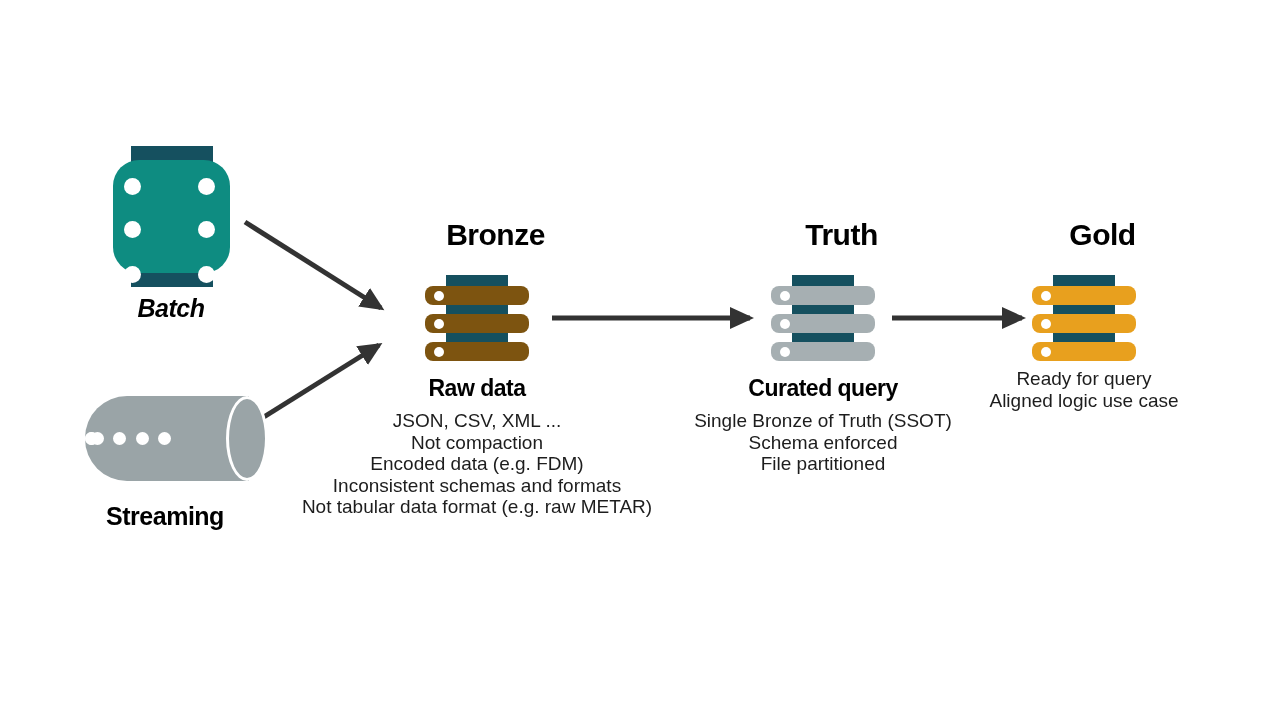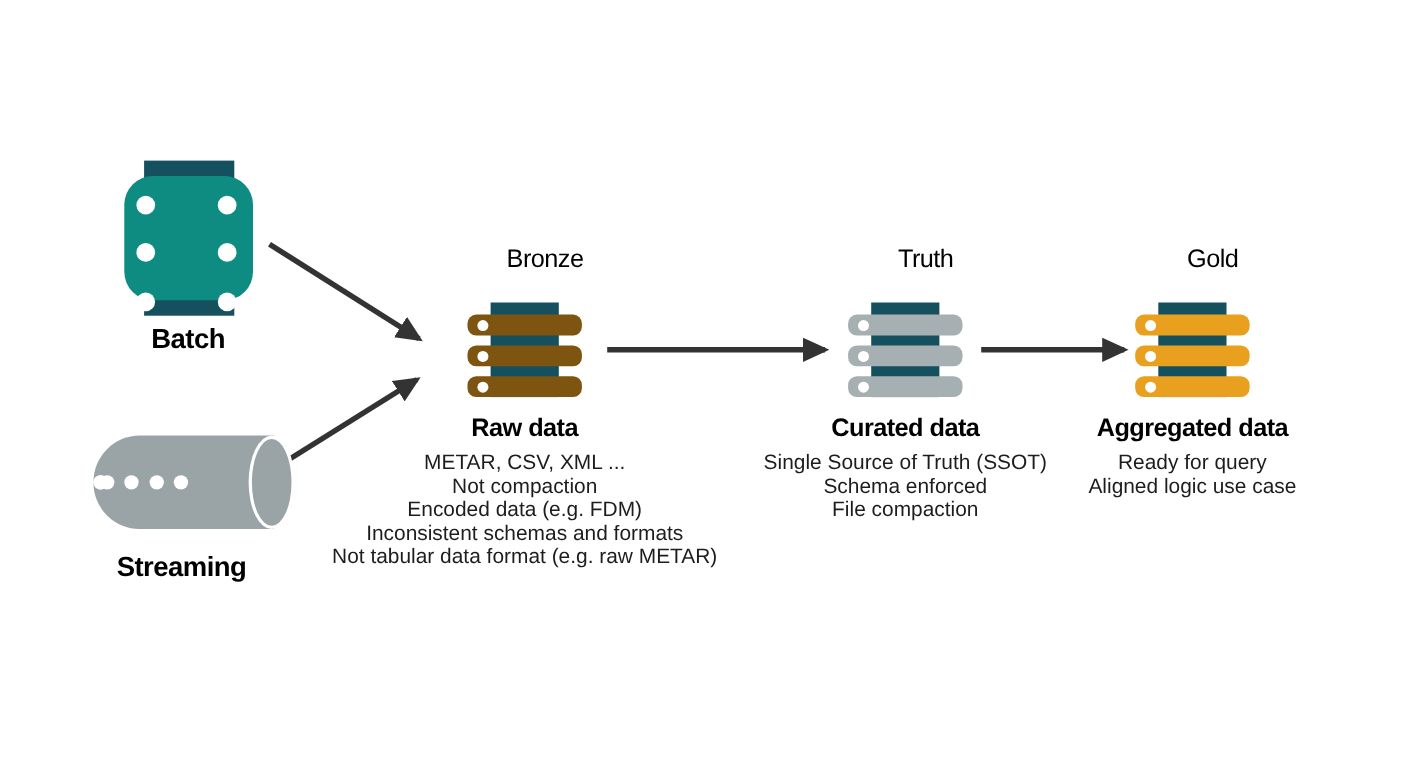--- a/index.html
+++ b/index.html
@@ -73,38 +73,38 @@
   
   .source-label {
     position: absolute;
     width: 220px;
     text-align: center;
     font-size: 25px;
     font-weight: bold;
     color: #000000;
     letter-spacing: -0.5px;
   }
-  .source-label.batch { left: 61px; top: 294px; }
+  .source-label.batch { left: 61px; top: 294px; font-style: italic; }
   .source-label.streaming { left: 55px; top: 502px; }
 
   
   .stage {
     position: absolute;
     top: 220px;
     width: 420px;
     display: flex;
     flex-direction: column;
     align-items: center;
   }
   .stage.bronze { left: 267px; }
   .stage.silver { left: 613px; }
   .stage.gold   { left: 874px; }
 
   .stage-title {
-    font-size: 23px; font-weight: normal; color: #000000;
+    font-size: 30px; font-weight: bold; color: #000000;
     line-height: 30px; letter-spacing: -0.5px; margin-left: 37px;
   }
   .stack {
     position: relative;
     width: 104px; height: 86px;
     margin-top: 25px;
   }
   .stack-bg {
     position: absolute; left: 21px; top: 0;
     width: 62px; height: 86px;
@@ -190,21 +190,21 @@
         </div>
       <div class="stack-bar" style="background-color: rgb(125, 84, 16);">
           <span class="bar-dot"></span>
         </div>
       <div class="stack-bar" style="background-color: rgb(125, 84, 16);">
           <span class="bar-dot"></span>
         </div>
     </div>
     <div class="stage-subtitle">Raw data</div>
     <div class="stage-lines">
-        <div class="body-line">METAR, CSV, XML ...</div>
+        <div class="body-line">JSON, CSV, XML ...</div>
         <div class="body-line">Not compaction</div>
         <div class="body-line">Encoded data (e.g. FDM)</div>
         <div class="body-line">Inconsistent schemas and formats</div>
         <div class="body-line">Not tabular data format (e.g. raw METAR)</div>
       </div>
   </div>
 
   <div class="stage silver">
     <div class="stage-title">Truth</div>
     <div class="stack">
@@ -212,42 +212,41 @@
       <div class="stack-bar" style="background-color: rgb(166, 175, 178);">
           <span class="bar-dot"></span>
         </div>
       <div class="stack-bar" style="background-color: rgb(166, 175, 178);">
           <span class="bar-dot"></span>
         </div>
       <div class="stack-bar" style="background-color: rgb(166, 175, 178);">
           <span class="bar-dot"></span>
         </div>
     </div>
-    <div class="stage-subtitle">Curated data</div>
+    <div class="stage-subtitle">Curated query</div>
     <div class="stage-lines">
-        <div class="body-line">Single Source of Truth (SSOT)</div>
+        <div class="body-line">Single Bronze of Truth (SSOT)</div>
         <div class="body-line">Schema enforced</div>
-        <div class="body-line">File compaction</div>
+        <div class="body-line">File partitioned</div>
       </div>
   </div>
 
   <div class="stage gold">
     <div class="stage-title">Gold</div>
     <div class="stack">
       <div class="stack-bg" style="background-color: rgb(21, 80, 95);"></div>
       <div class="stack-bar" style="background-color: rgb(232, 160, 30);">
           <span class="bar-dot"></span>
         </div>
       <div class="stack-bar" style="background-color: rgb(232, 160, 30);">
           <span class="bar-dot"></span>
         </div>
       <div class="stack-bar" style="background-color: rgb(232, 160, 30);">
           <span class="bar-dot"></span>
         </div>
     </div>
-    <div class="stage-subtitle">Aggregated data</div>
     <div class="stage-lines">
         <div class="body-line">Ready for query</div>
         <div class="body-line">Aligned logic use case</div>
       </div>
   </div>
 
 </div>
 
 </body></html>

